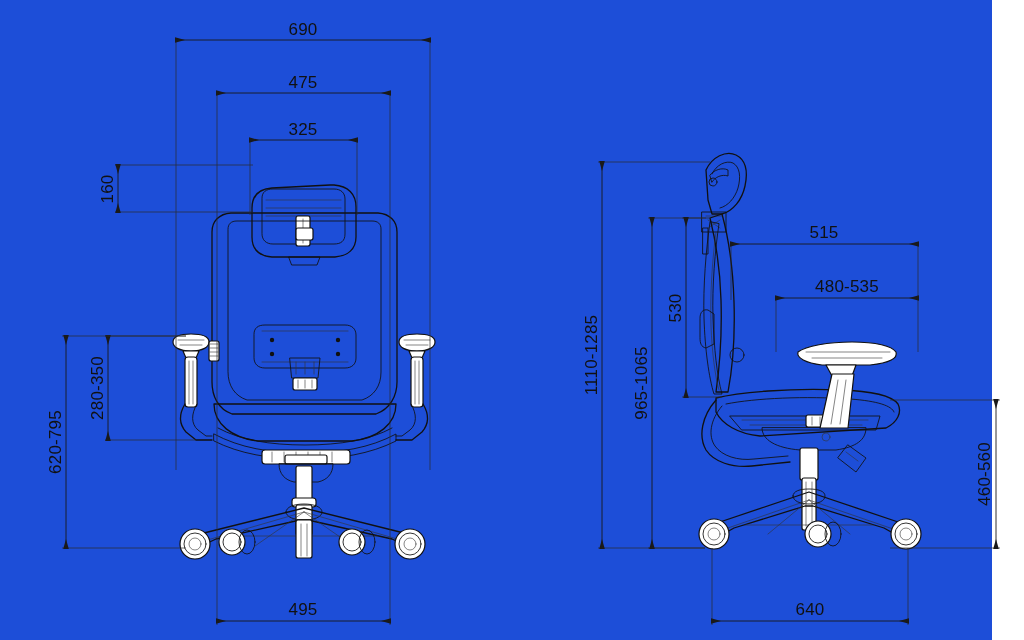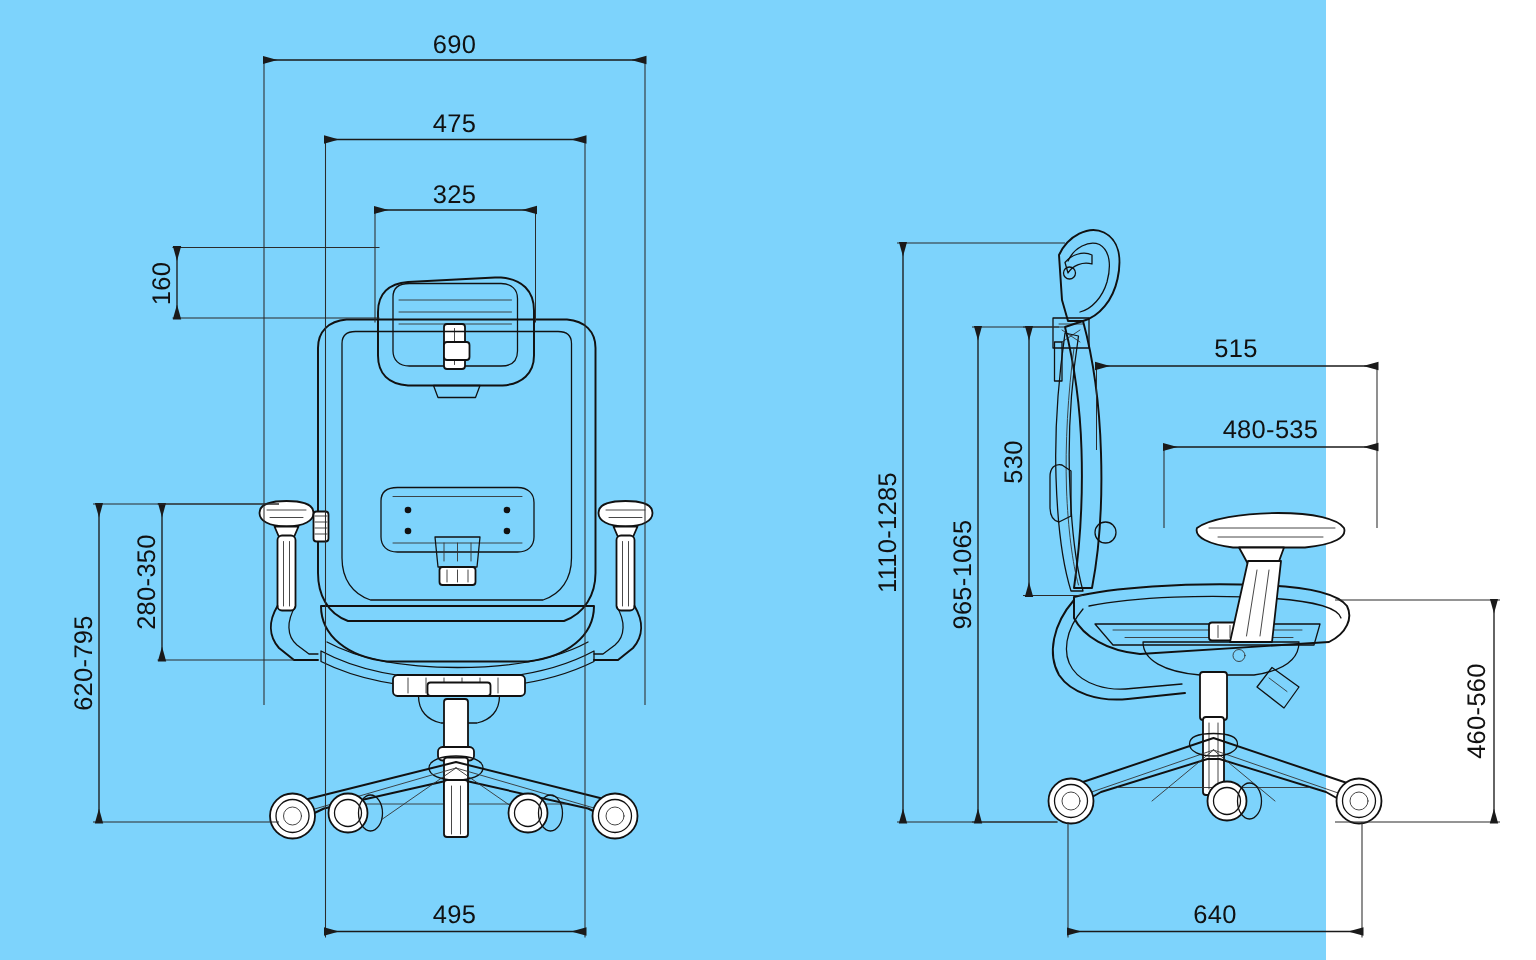--- a/index.html
+++ b/index.html
@@ -8,23 +8,23 @@
     background: #ffffff;
   }
   body {
     width: 1024px;
     height: 640px;
     overflow: hidden;
     font-family: "Liberation Sans", sans-serif;
   }
   #sheet {
     position: relative;
-    width: 884px;
+    width: 992px;
     height: 640px;
-    background: #7dd3fc;
+    background: #1d4ed8;
   }
   #drawing {
     position: absolute;
     inset: 0;
     width: 1024px;
     height: 640px;
   }
   .dim-text {
     font-family: "Liberation Sans", sans-serif;
     font-size: 17px;

